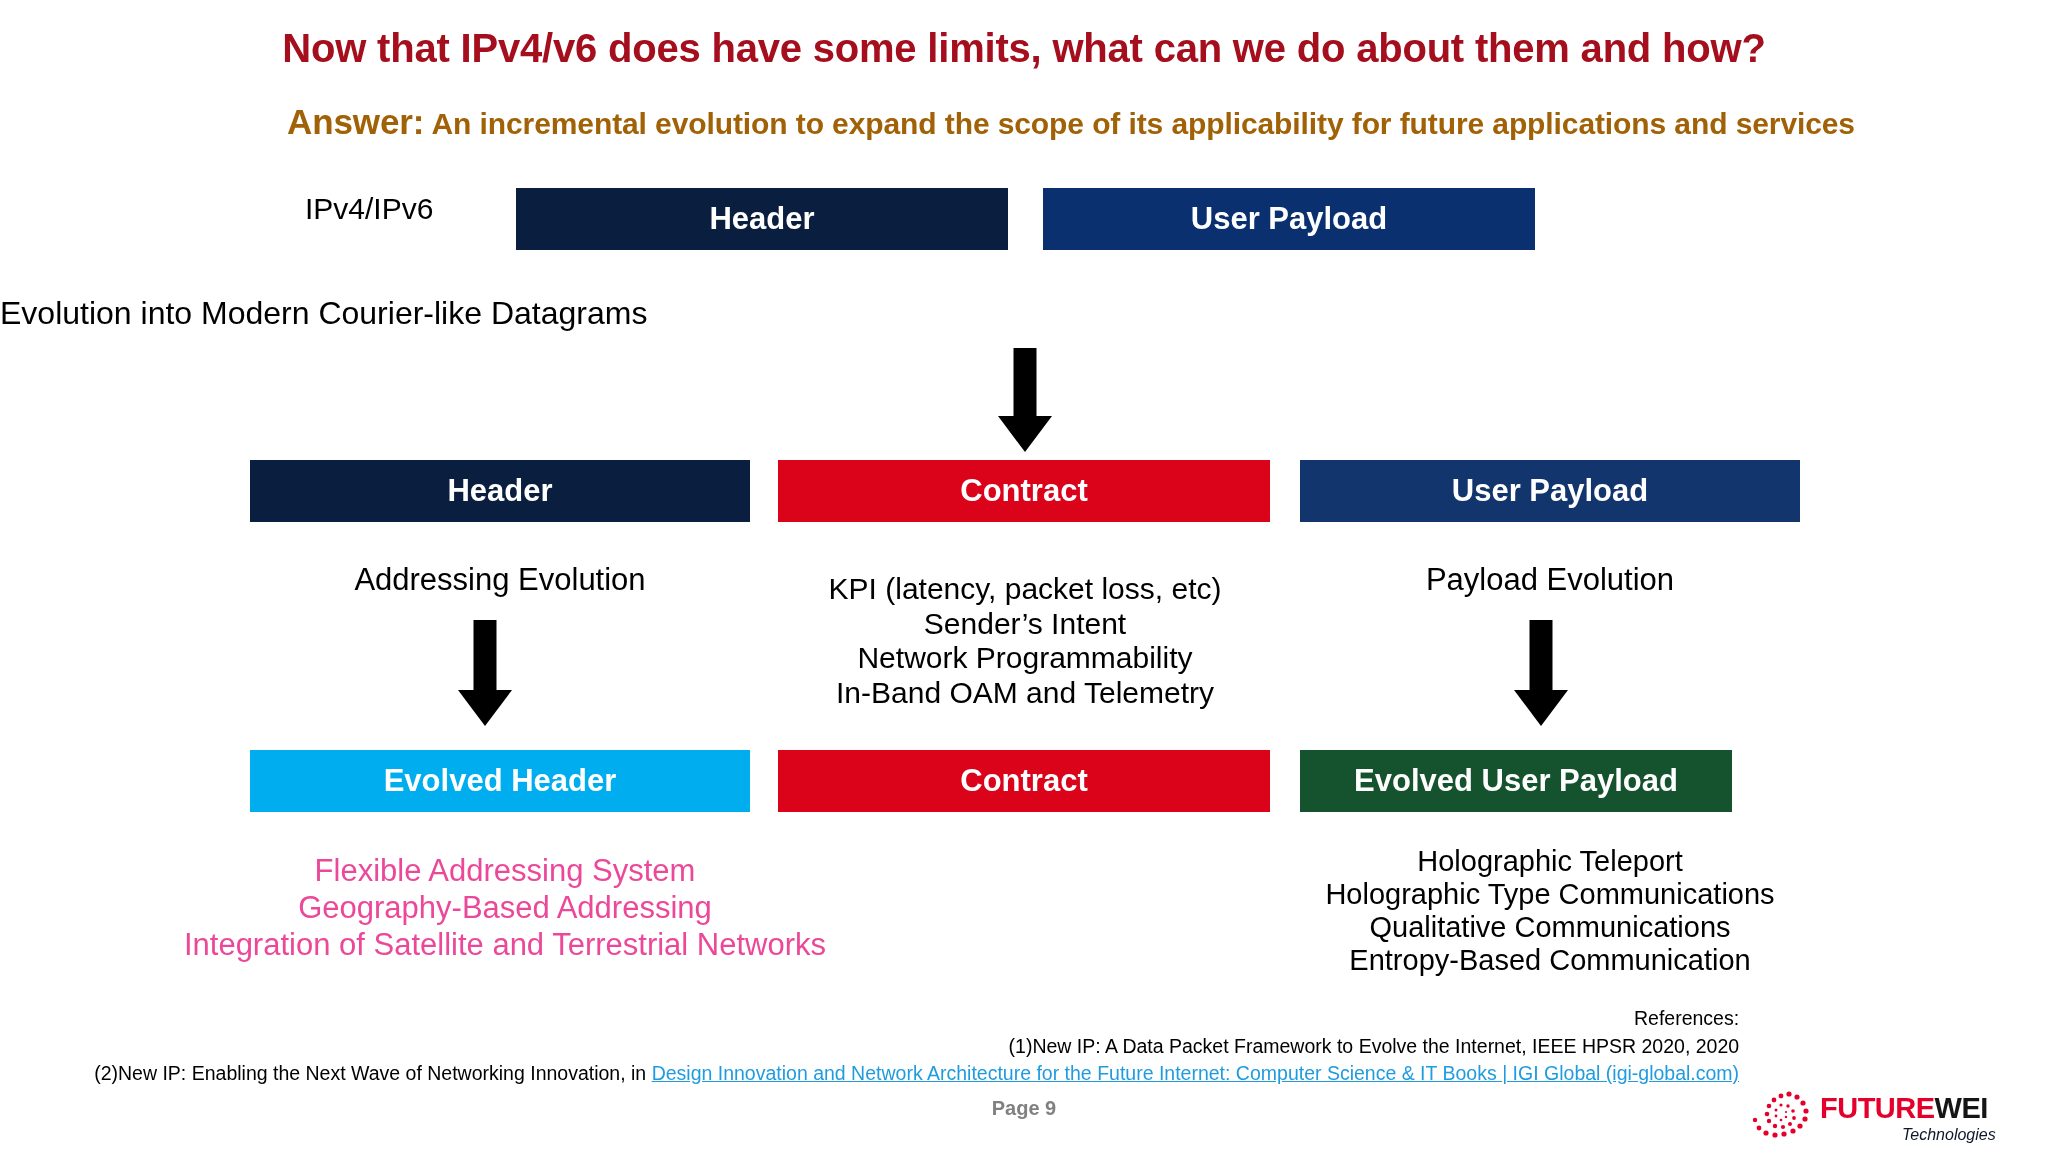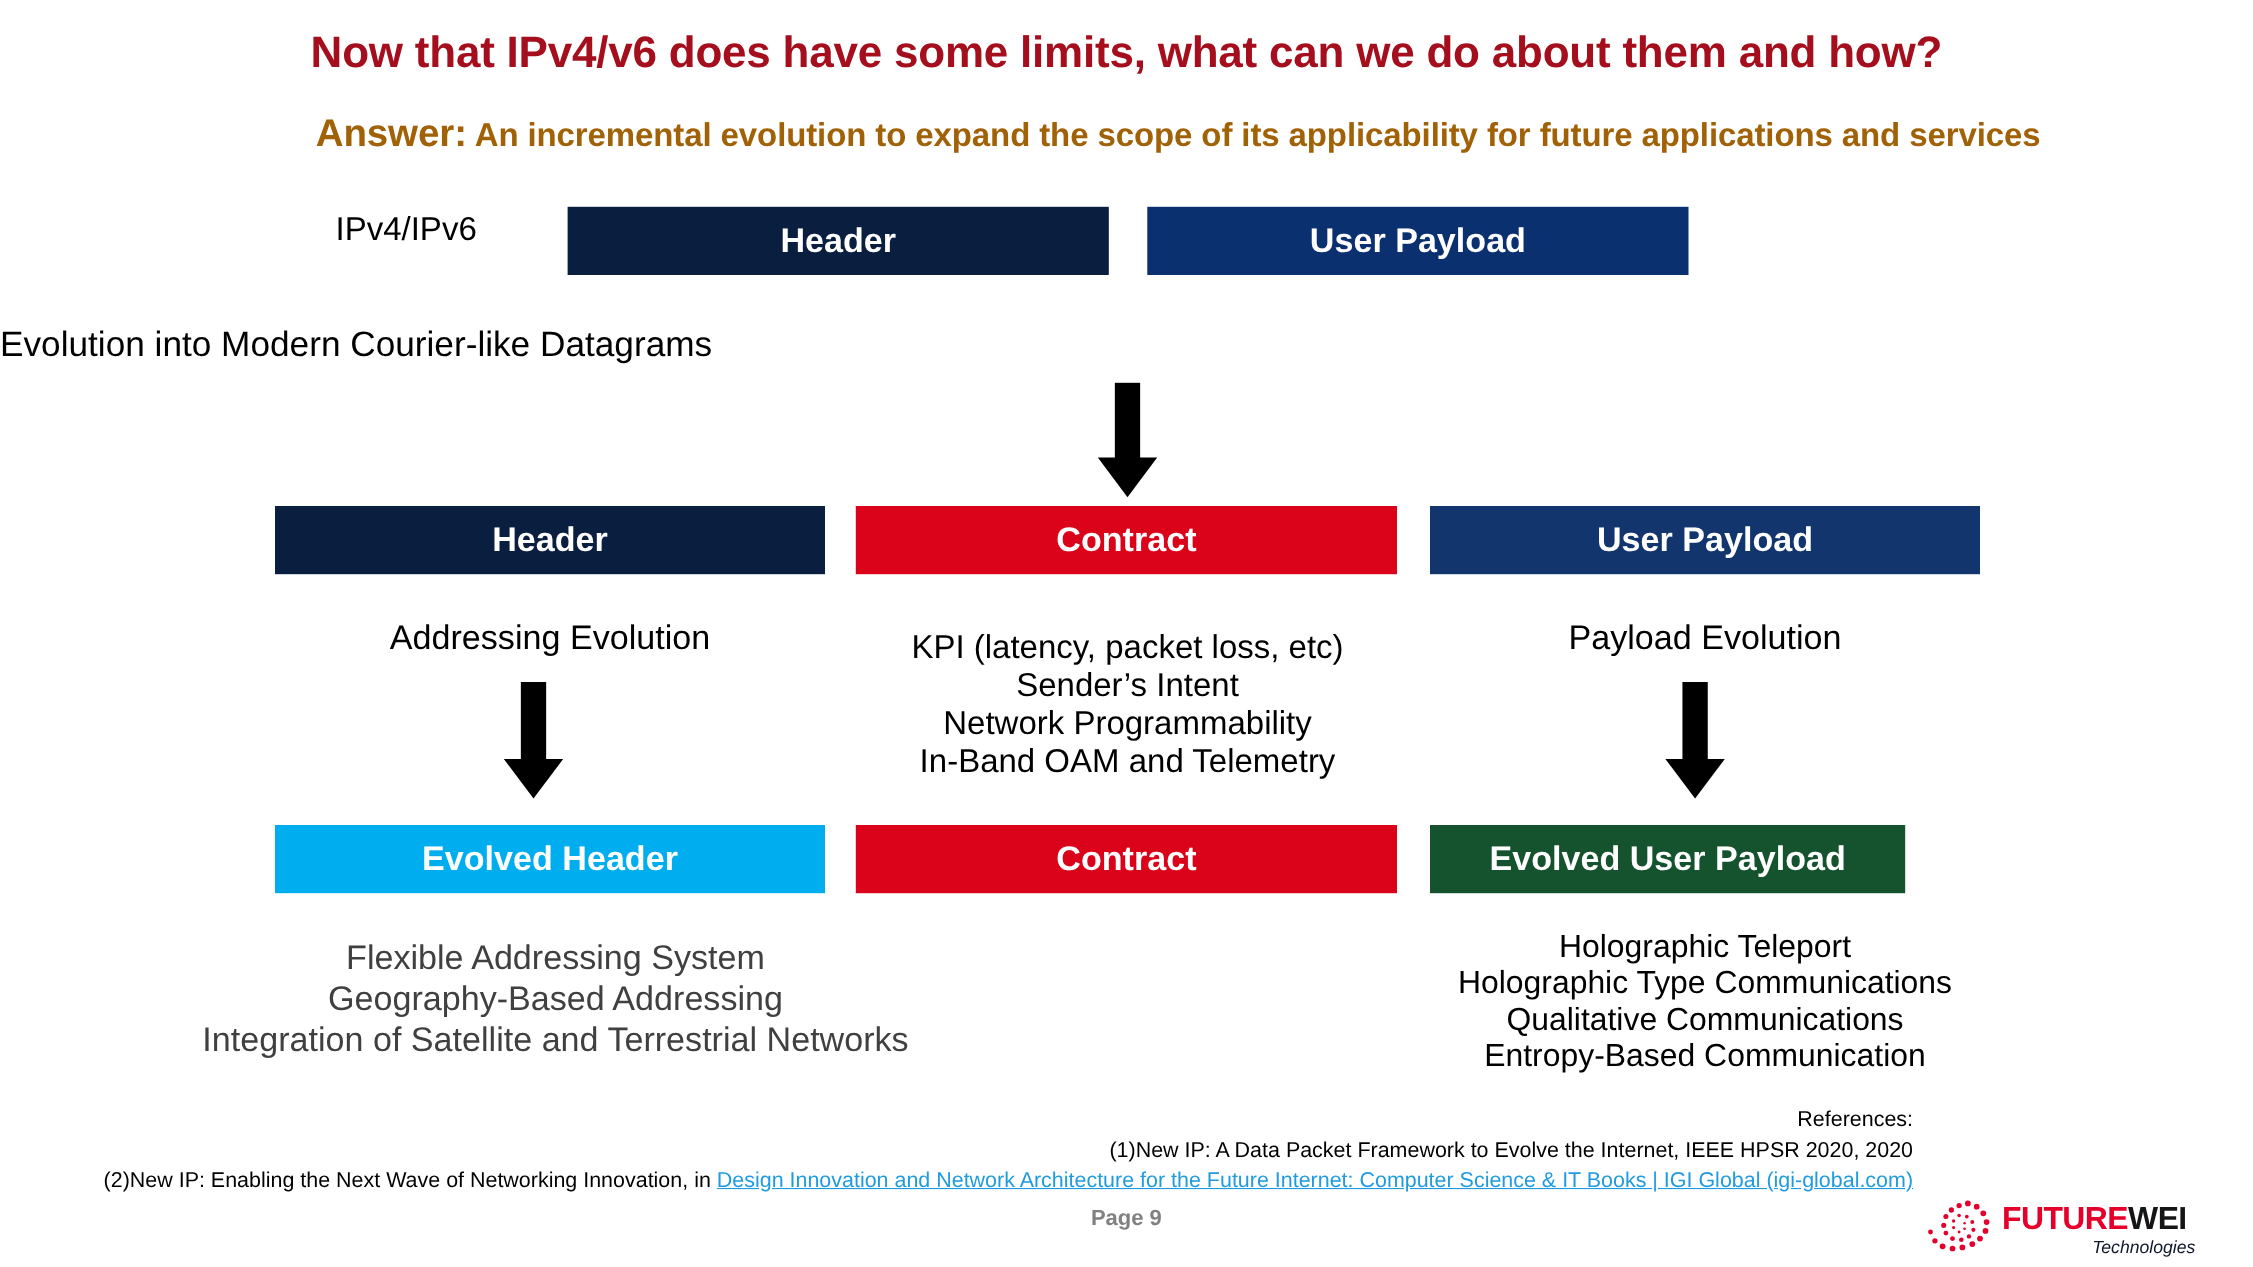--- a/index.html
+++ b/index.html
@@ -160,21 +160,21 @@
     left: 778px;  top: 750px; width: 492px; height: 62px;
     background: #DB0319;
   }
   .box-r3-evopayload {
     left: 1300px; top: 750px; width: 432px; height: 62px;
     background: #14532d;
   }
 
   .left-list {
     position: absolute; left: 110px; top: 852px; width: 790px;
-    text-align: center; font-size: 31px; color: #404040; line-height: 1.2;
+    text-align: center; font-size: 31px; color: #ec4899; line-height: 1.2;
   }
   .right-list {
     position: absolute; left: 1240px; top: 845px; width: 620px;
     text-align: center; font-size: 29px; color: #000; line-height: 1.14;
   }
   .left-list div, .right-list div { white-space: nowrap; }
 
   
   .refs {
     position: absolute;

